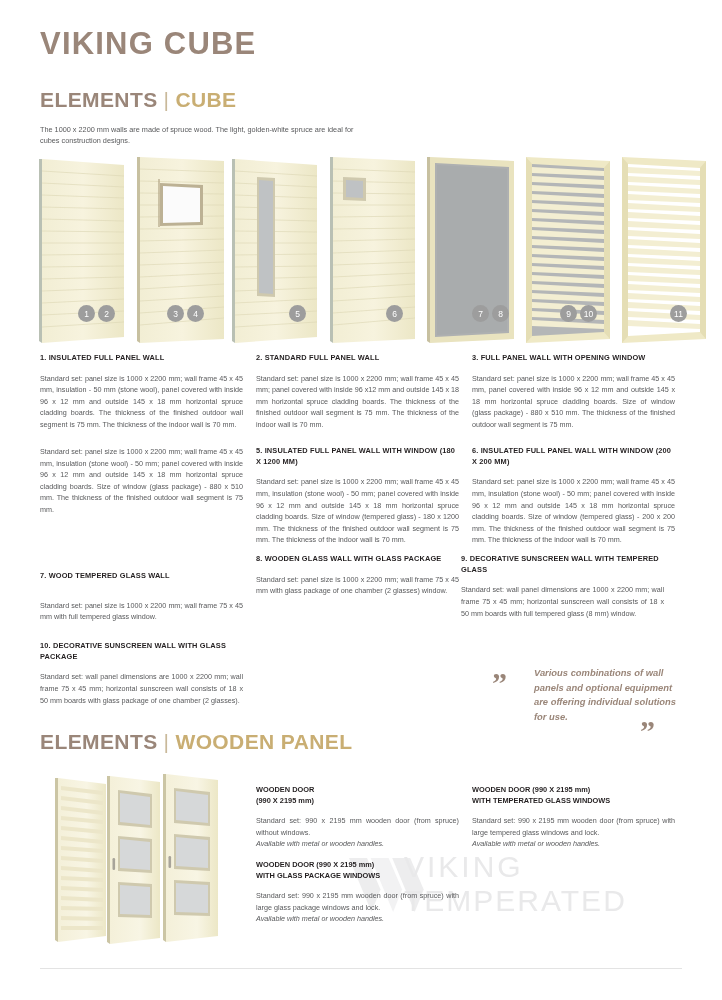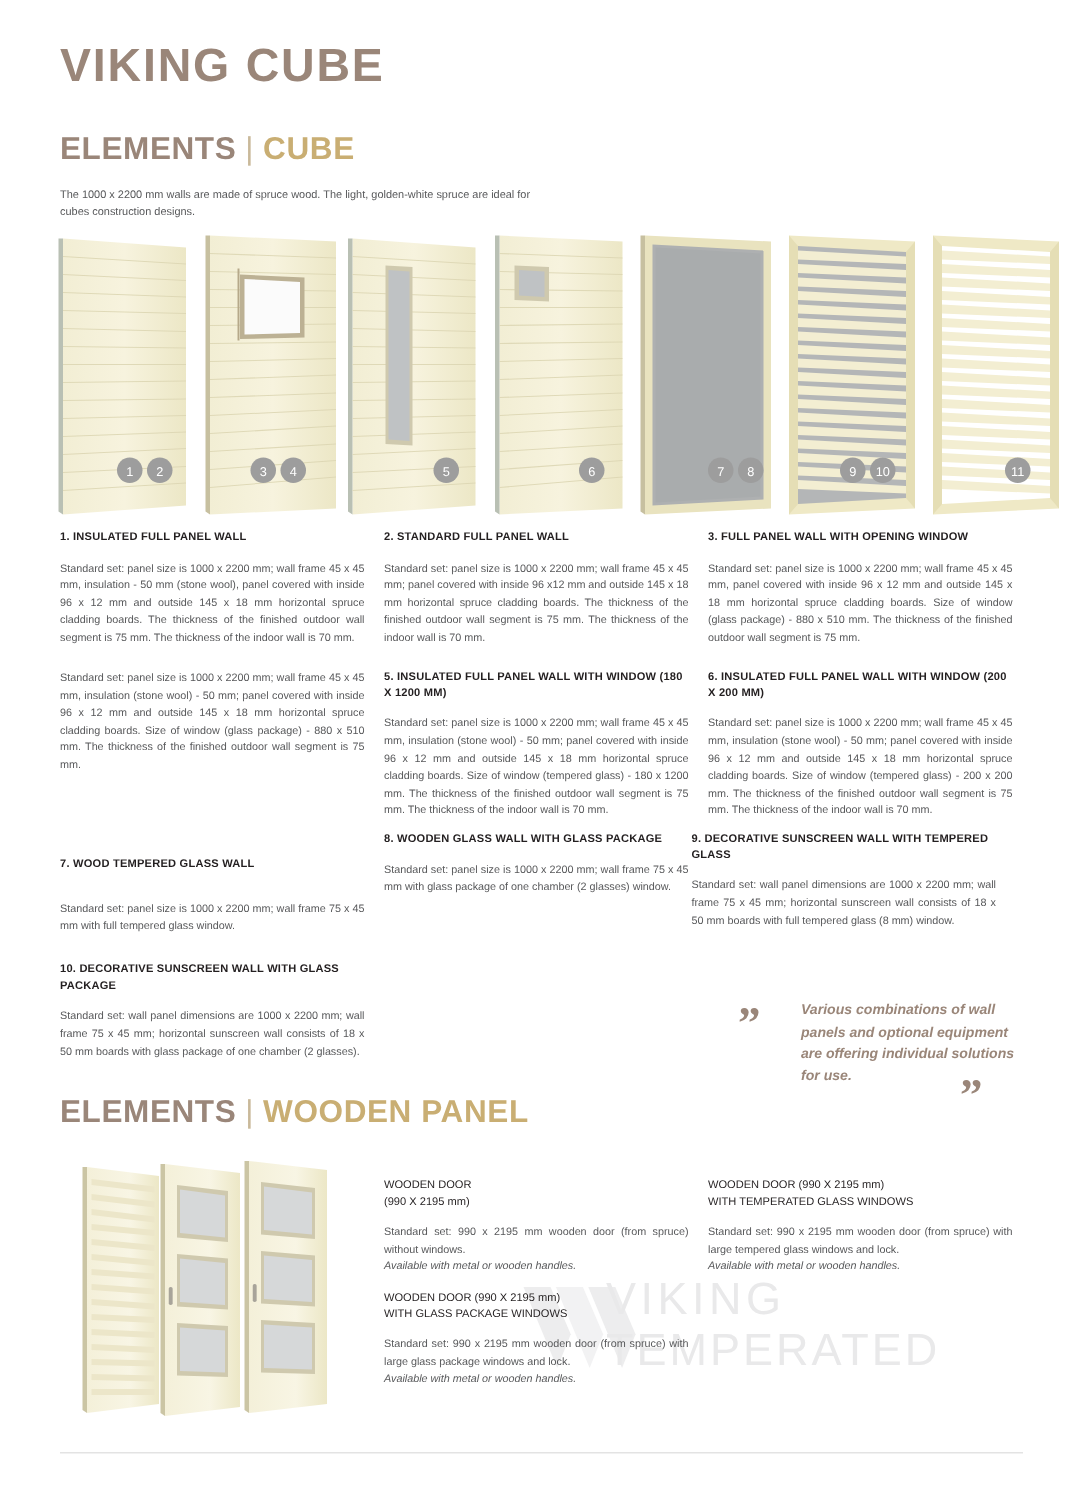--- a/index.html
+++ b/index.html
@@ -87,21 +87,21 @@
     line-height: 1;
   }
   .qmark-open { left: 0px; top: 8px; }
   .qmark-close { left: 148px; top: 56px; }
 
   
   .doors-fig { position: absolute; left: 48px; top: 770px; width: 190px; height: 175px; }
 
   .door-desc { position: absolute; width: 203px; }
   .door-desc h4 {
-    font-size: 7.4px; font-weight: 400; color: #231f20;
+    font-size: 7.4px; font-weight: 700; color: #231f20;
     line-height: 1.5; margin-bottom: 9px;
   }
   .door-desc p { font-size: 7.2px; line-height: 1.6; color: #58595b; text-align: justify; }
   .door-desc p.ital { font-style: italic; }
 
   .footer-rule {
     position: absolute; left: 40px; top: 968px; width: 642px; height: 1px;
     background: #e3e3e3;
   }
 </style>

